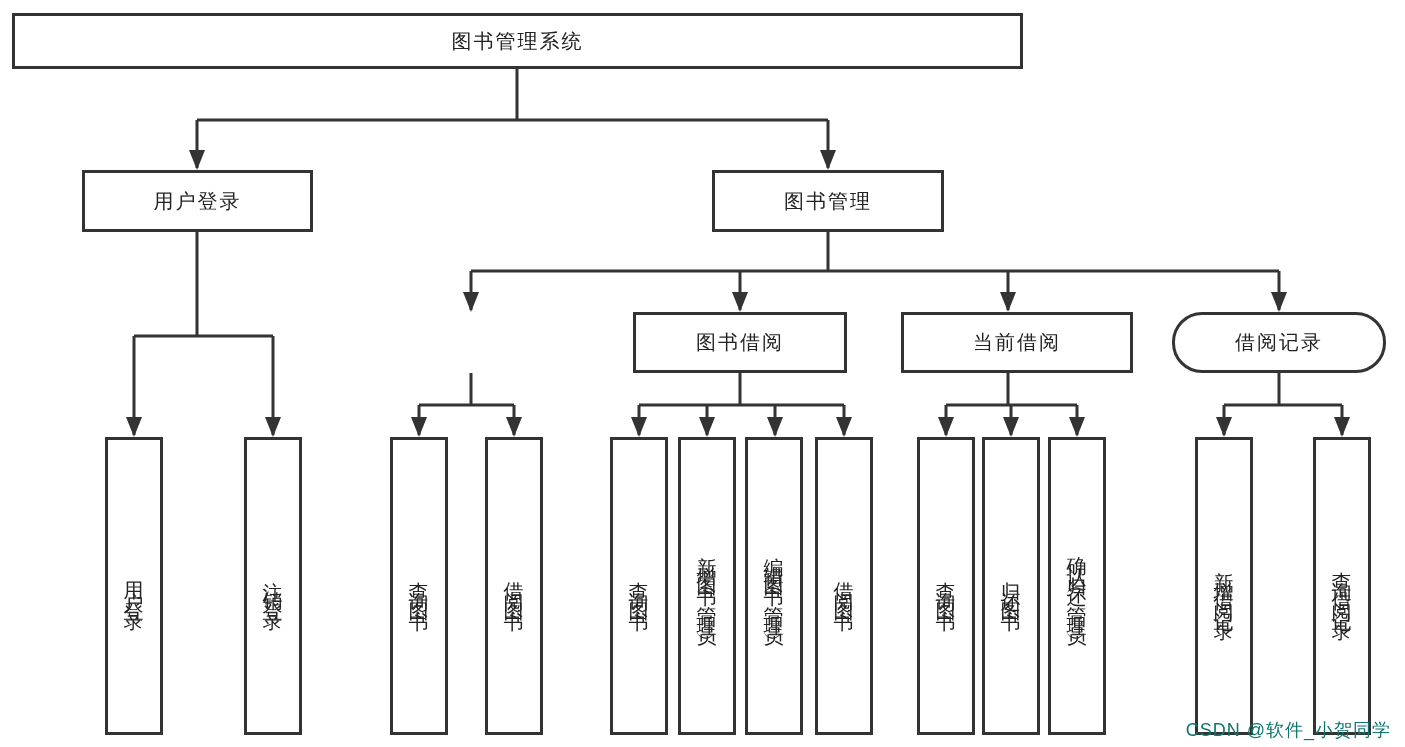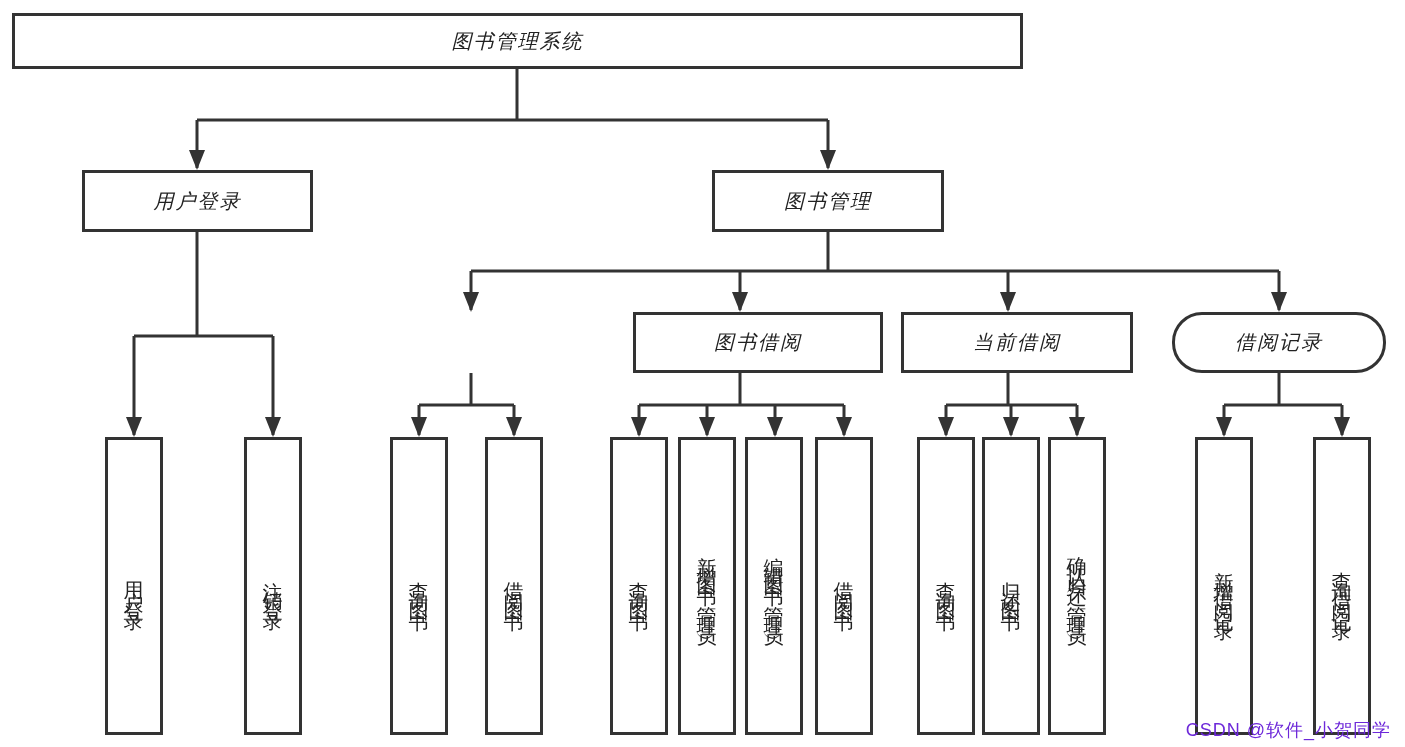--- a/index.html
+++ b/index.html
@@ -27,26 +27,26 @@
   .node.leaf{
     width:58px;height:298px;top:437px;
   }
   .vtext{
     writing-mode:vertical-rl;
     text-orientation:mixed;
     letter-spacing:10px;
     line-height:1;
     white-space:nowrap;
   }
-  .htext{white-space:nowrap;font-style:italic;}
+  .htext{white-space:nowrap;}
   #watermark{
     position:absolute;
     right:14px;bottom:5px;
     font-size:18px;
-    color:#6d28d9;
+    color:#0f766e;
     letter-spacing:1px;
     z-index:5;
     white-space:nowrap;
   }
   .stroke{stroke:#333333;stroke-width:3;fill:none;}
   .arrow{fill:#333333;stroke:none;}
 </style>
 </head>
 <body>
 
@@ -92,21 +92,21 @@
     <span class="htext">图书管理系统</span>
   </div>
 
   <div class="node" style="left:82px;top:170px;width:231px;height:62px;">
     <span class="htext">用户登录</span>
   </div>
   <div class="node" style="left:712px;top:170px;width:232px;height:62px;">
     <span class="htext">图书管理</span>
   </div>
 
-  <div class="node" style="left:633px;top:312px;width:250px;height:61px;">
+  <div class="node" style="left:633px;top:312px;width:214px;height:61px;">
     <span class="htext">图书借阅</span>
   </div>
   <div class="node" style="left:901px;top:312px;width:232px;height:61px;">
     <span class="htext">当前借阅</span>
   </div>
   <div class="node" style="left:1172px;top:312px;width:214px;height:61px;border-radius:30px;">
     <span class="htext">借阅记录</span>
   </div>
 
   <div class="node leaf" style="left:105px;">

